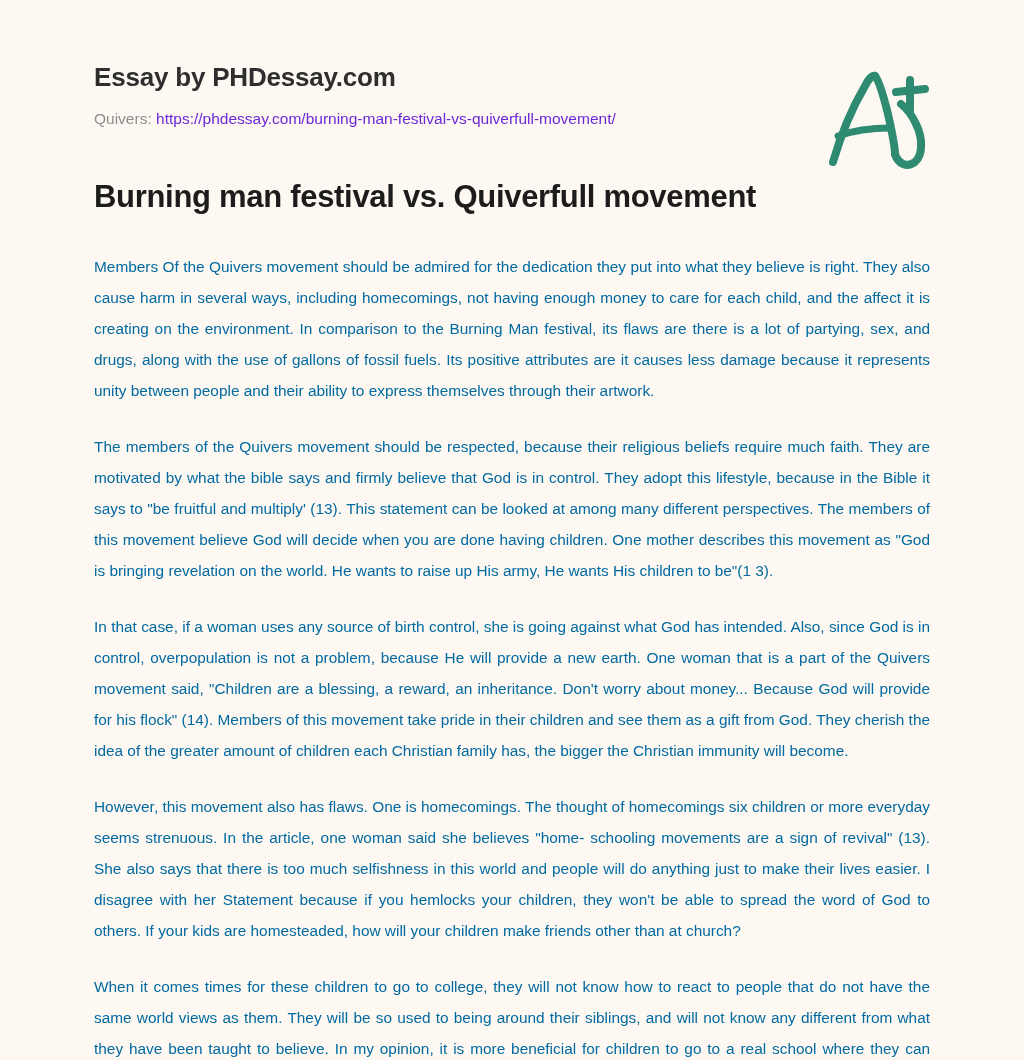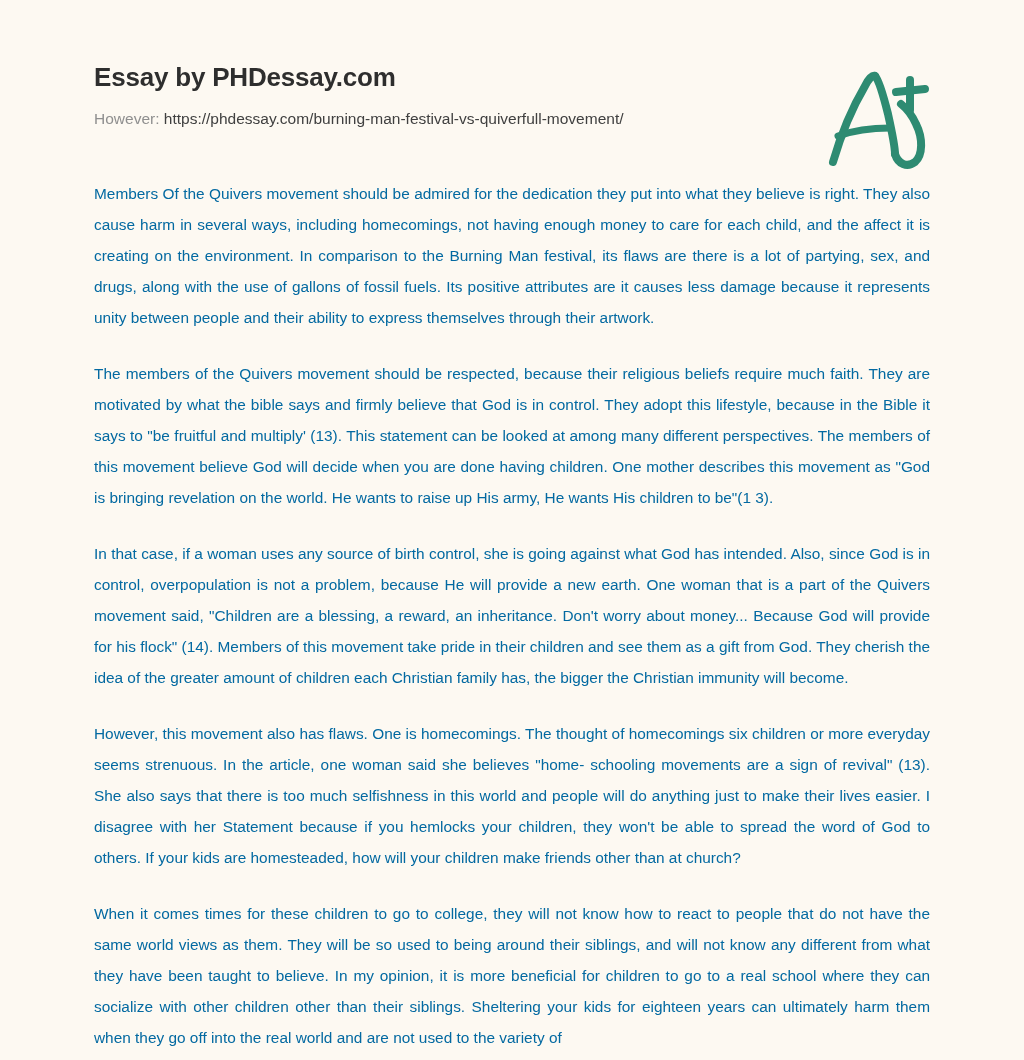--- a/index.html
+++ b/index.html
@@ -46,21 +46,21 @@
     margin-top: 16px;
     font-size: 15.5px;
     line-height: 1.3;
     color: #8f8f8f;
     white-space: nowrap;
   }
   .source-label {
     color: #8f8f8f;
   }
   .source-url {
-    color: #404040;
+    color: #6d28d9;
     text-decoration: none;
   }
 
   
   .logo {
     position: absolute;
     top: 58px;
     right: -10px;
     width: 130px;
     height: 120px;
@@ -100,21 +100,21 @@
 </style>
 </head>
 <body>
 
 <div class="page">
 
   <div class="header">
     <div class="brand-title">Essay by PHDessay.com</div>
 
     <div class="source-line">
-      <span class="source-label">However:</span>
+      <span class="source-label">Quivers:</span>
       <a class="source-url" href="#">https://phdessay.com/burning-man-festival-vs-quiverfull-movement/</a>
     </div>
 
     <div class="logo">
       <svg viewBox="0 0 130 120" xmlns="http://www.w3.org/2000/svg" aria-hidden="true">
         <g fill="none" stroke="#2e8b72" stroke-linecap="round" stroke-linejoin="round">
 
           <path d="M23 104 C30 80 42 50 55 28 C58 22 62 17 65 18" stroke-width="8"></path>
 
           <path d="M65 18 C69 22 73 36 78 56 C82 74 85 88 85 96" stroke-width="8"></path>
@@ -125,20 +125,21 @@
 
           <path d="M100 22 L100 52" stroke-width="8"></path>
 
           <path d="M86 34 L115 31" stroke-width="8"></path>
         </g>
       </svg>
     </div>
   </div>
 
   <div class="article">
+    <h1 class="essay-title">Burning man festival vs. Quiverfull movement</h1>
 
     <div class="body-text">
       <p>Members Of the Quivers movement should be admired for the dedication they put into what they believe is right. They also cause harm in several ways, including homecomings, not having enough money to care for each child, and the affect it is creating on the environment. In comparison to the Burning Man festival, its flaws are there is a lot of partying, sex, and drugs, along with the use of gallons of fossil fuels. Its positive attributes are it causes less damage because it represents unity between people and their ability to express themselves through their artwork.</p>
       <p>The members of the Quivers movement should be respected, because their religious beliefs require much faith. They are motivated by what the bible says and firmly believe that God is in control. They adopt this lifestyle, because in the Bible it says to "be fruitful and multiply' (13). This statement can be looked at among many different perspectives. The members of this movement believe God will decide when you are done having children. One mother describes this movement as "God is bringing revelation on the world. He wants to raise up His army, He wants His children to be"(1 3).</p>
       <p>In that case, if a woman uses any source of birth control, she is going against what God has intended. Also, since God is in control, overpopulation is not a problem, because He will provide a new earth. One woman that is a part of the Quivers movement said, "Children are a blessing, a reward, an inheritance. Don't worry about money... Because God will provide for his flock" (14). Members of this movement take pride in their children and see them as a gift from God. They cherish the idea of the greater amount of children each Christian family has, the bigger the Christian immunity will become.</p>
       <p>However, this movement also has flaws. One is homecomings. The thought of homecomings six children or more everyday seems strenuous. In the article, one woman said she believes "home- schooling movements are a sign of revival" (13). She also says that there is too much selfishness in this world and people will do anything just to make their lives easier. I disagree with her Statement because if you hemlocks your children, they won't be able to spread the word of God to others. If your kids are homesteaded, how will your children make friends other than at church?</p>
       <p>When it comes times for these children to go to college, they will not know how to react to people that do not have the same world views as them. They will be so used to being around their siblings, and will not know any different from what they have been taught to believe. In my opinion, it is more beneficial for children to go to a real school where they can socialize with other children other than their siblings. Sheltering your kids for eighteen years can ultimately harm them when they go off into the real world and are not used to the variety of</p>
     </div>
   </div>
 

